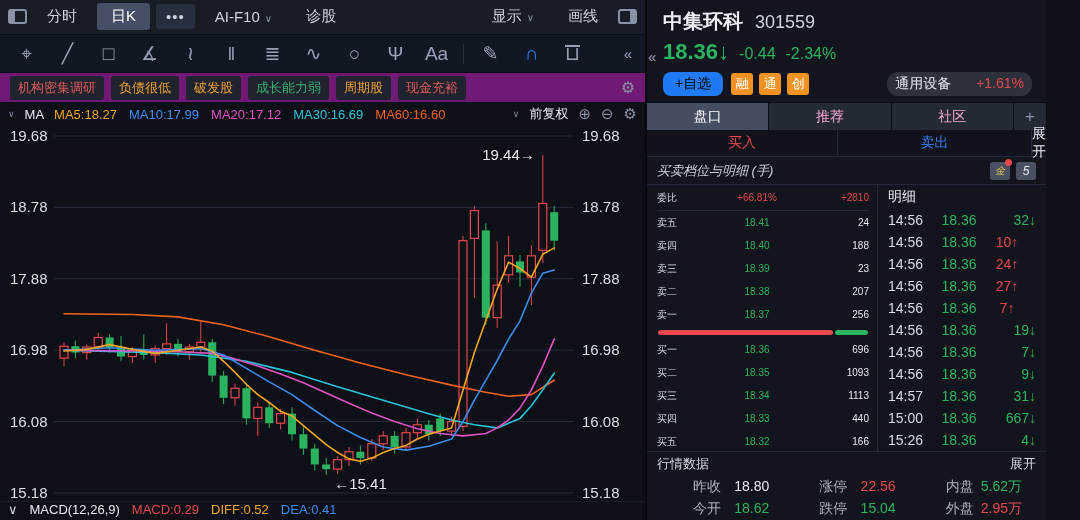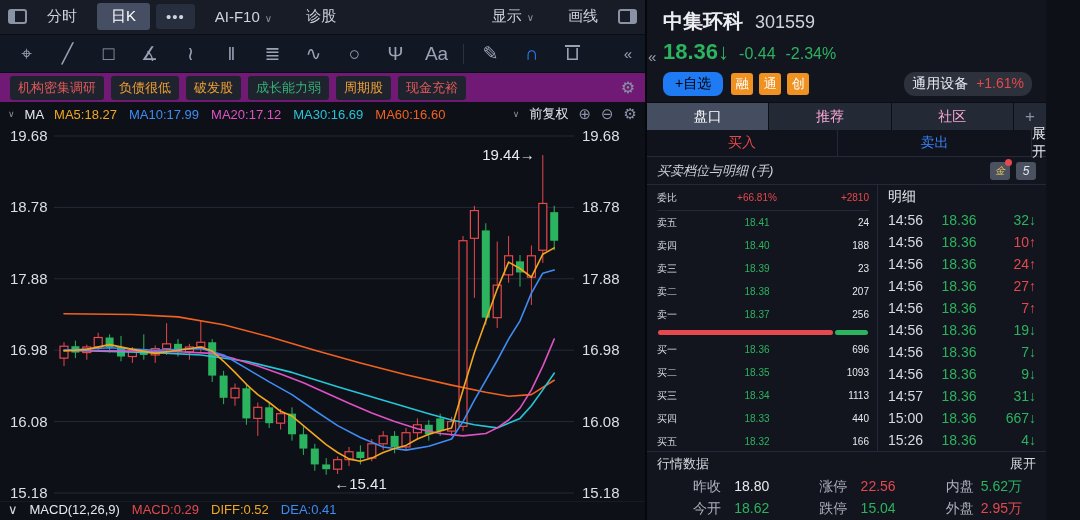--- a/index.html
+++ b/index.html
@@ -44,21 +44,21 @@
   .head { padding:8px 14px 6px 16px; }
   .name-row { display:flex; align-items:baseline; gap:12px; }
   .stock-name { font-size:20px; font-weight:bold; color:#eceef3; }
   .stock-code { font-size:18px; color:#cfd3dc; }
   .price-row { display:flex; align-items:baseline; gap:10px; margin-top:4px; }
   .price { font-size:22px; font-weight:bold; color:#2bb35f; }
   .pchange { font-size:16px; color:#2bb35f; }
   .btn-row { display:flex; align-items:center; gap:8px; margin-top:7px; }
   .watch-btn { background:#1f7bf4; color:#000000; font-size:14px; border-radius:8px; padding:3px 12px; cursor:pointer; }
   .sq-badge { background:#ef9222; color:#fff; font-size:13px; border-radius:3px; width:22px; height:22px; display:flex; align-items:center; justify-content:center; cursor:pointer; }
-  .industry-chip { margin-left:auto; background:#2c313c; border-radius:11px; padding:3px 8px; font-size:14px; display:flex; gap:8px; cursor:pointer; }
+  .industry-chip { margin-left:auto; background:#2c313c; border-radius:11px; padding:3px 8px; font-size:14px; display:flex; gap:25px; cursor:pointer; }
   .industry-chip .ind { color:#e6e9ef; } .industry-chip .pct { color:#e5484d; }
 
   .tabs { height:28px; display:flex; background:#1a1f2a; border-top:1px solid #0a0d13; }
   .tabs .tab { flex:1; display:flex; align-items:center; justify-content:center; font-size:14px; color:#f9a8d4; background:#242936; border-right:1px solid #0c0f15; cursor:pointer; }
   .tabs .tab.active { background:#454d61; color:#fff; }
   .tabs .addcell { width:32px; display:flex; align-items:center; justify-content:center; color:#8a93a6; font-size:17px; background:#242936; cursor:pointer; }
 
   .bsrow { height:27px; display:flex; border-bottom:1px solid #232938; background:#10131b; font-size:14px; }
   .bsrow .cell { display:flex; align-items:center; justify-content:center; cursor:pointer; }
   .bsrow .buy { width:191px; color:#e5484d; border-right:1px solid #232938; }
@@ -82,21 +82,21 @@
   .brow.weibi { border-bottom:1px solid #232938; height:26px; }
   .depth { height:12px; display:flex; align-items:center; gap:2px; padding:0 1px; }
   .depth .r { height:5px; background:#e5484d; border-radius:3px; }
   .depth .g { height:5px; background:#2bb35f; border-radius:3px; }
   .dcol { flex:1; border-left:1px solid #232938; padding:0 10px 0 10px; }
   .drow { height:22px; display:flex; align-items:center; font-size:14px; }
   .drow.hd { height:24px; color:#e6e9ef;font-family:Liberation Serif, serif; }
   .drow .tm { width:52px; color:#d6dae2; }
   .drow .pp { flex:1; text-align:center; color:#2bb35f; }
   .drow .vv { width:58px; text-align:right; }
-  .drow .vv.up { color:#e5484d; } .drow .vv.down { color:#2bb35f; }
+  .drow .vv.up { color:#e5484d;text-align:center; } .drow .vv.down { color:#2bb35f; }
 
   .quote { border-top:1px solid #232938; padding:0 10px; }
   .qhead { height:24px; display:flex; align-items:center; font-size:13px; color:#d6dae2; }
   .qhead .expand { margin-left:auto; cursor:pointer; }
   .qrow { height:22px; display:flex; align-items:center; font-size:14px; }
   .qpair { display:flex; flex:1; }
   .qpair .ql { color:#aab0bd; margin-right:6px;margin-left:36px; }
   .qpair .qv { margin-left:auto; padding-right:14px; }
   .qv.white{ color:#e6e9ef; } .qv.red{ color:#e5484d; } .qv.green{ color:#2bb35f; }
   svg text { font-family:"Liberation Sans","DejaVu Sans",sans-serif; }

